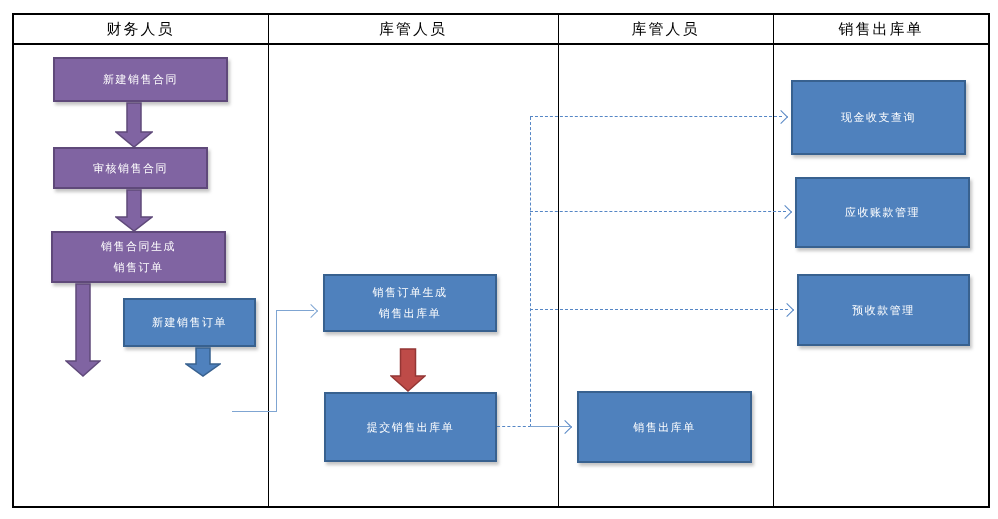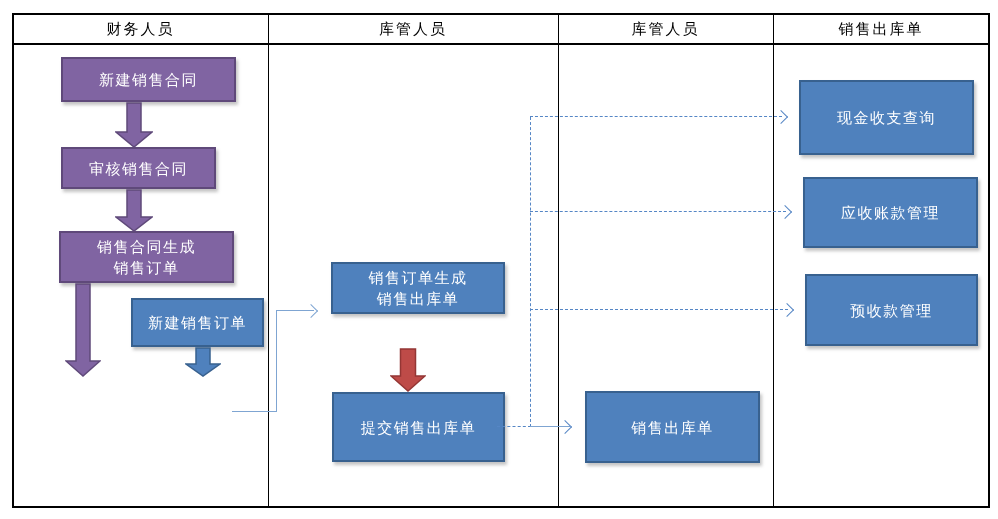--- a/index.html
+++ b/index.html
@@ -34,24 +34,23 @@
     display:flex;align-items:center;justify-content:center;
     font-size:15px;color:#000;letter-spacing:2px;
   }
   
   .node{
     position:absolute;
     box-sizing:border-box;
     display:flex;align-items:center;justify-content:center;
     text-align:center;
     color:var(--text,#fff);
-    font-size:15px;letter-spacing:1.5px;line-height:21px;
+    font-size:11px;letter-spacing:1.5px;line-height:21px;
     white-space:pre-line;
     box-shadow:2px 3px 3px rgba(110,110,110,0.4);
-    margin-left:8px;
   }
   .node.purple{
     background:var(--purple-fill,#8064A2);
     border:2.5px solid var(--purple-border,#5F497A);
   }
   .node.blue{
     background:var(--blue-fill,#4F81BD);
     border:2.5px solid var(--blue-border,#38618F);
   }
   
@@ -84,21 +83,21 @@
   <div class="lane-header" style="left:269px;width:288px">库管人员</div>
   <div class="lane-header" style="left:559px;width:213px">库管人员</div>
   <div class="lane-header" style="left:774px;width:214px">销售出库单</div>
 
   <div class="node purple" style="left:53px;top:57px;width:175px;height:45px">新建销售合同</div>
   <div class="node purple" style="left:53px;top:147px;width:155px;height:42px">审核销售合同</div>
   <div class="node purple" style="left:51px;top:231px;width:175px;height:52px">销售合同生成
 销售订单</div>
   <div class="node blue" style="left:123px;top:298px;width:133px;height:49px">新建销售订单</div>
 
-  <div class="node blue" style="left:323px;top:262px;width:174px;height:52px">销售订单生成
+  <div class="node blue" style="left:323px;top:274px;width:174px;height:58px">销售订单生成
 销售出库单</div>
   <div class="node blue" style="left:324px;top:392px;width:173px;height:70px">提交销售出库单</div>
 
   <div class="node blue" style="left:577px;top:391px;width:175px;height:72px">销售出库单</div>
 
   <div class="node blue" style="left:791px;top:80px;width:175px;height:75px">现金收支查询</div>
   <div class="node blue" style="left:797px;top:274px;width:173px;height:72px">预收款管理</div>
   <div class="node blue" style="left:795px;top:177px;width:175px;height:71px">应收账款管理</div>
 
   <svg class="blockarrow" style="left:115px;top:102px" width="38" height="46" viewBox="0 0 38 46">

